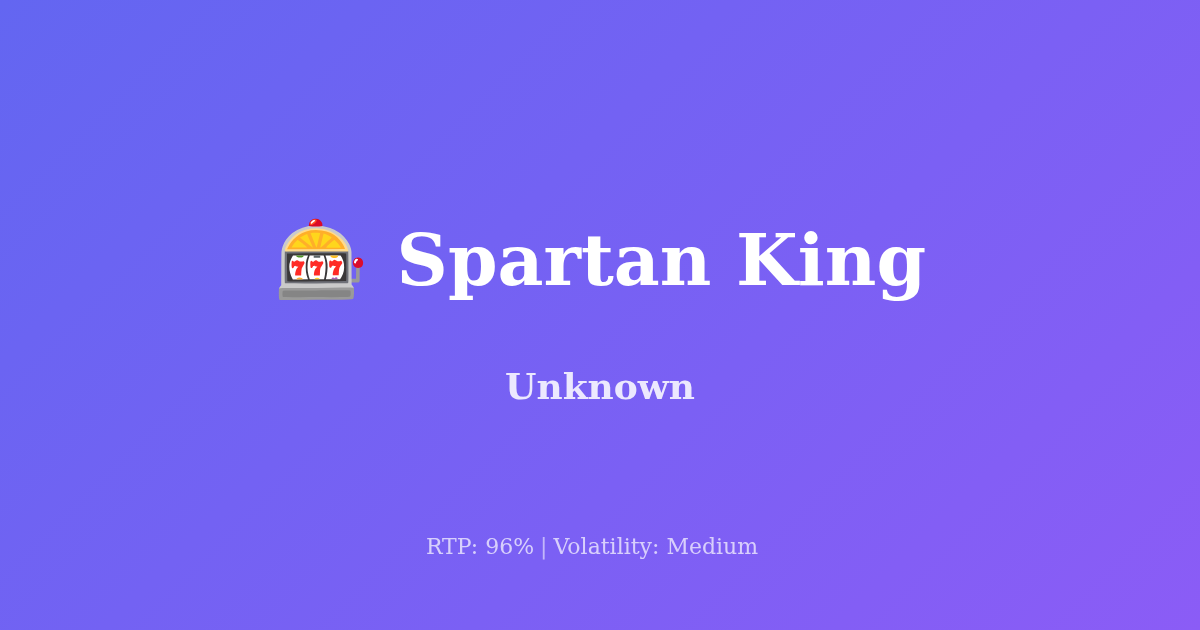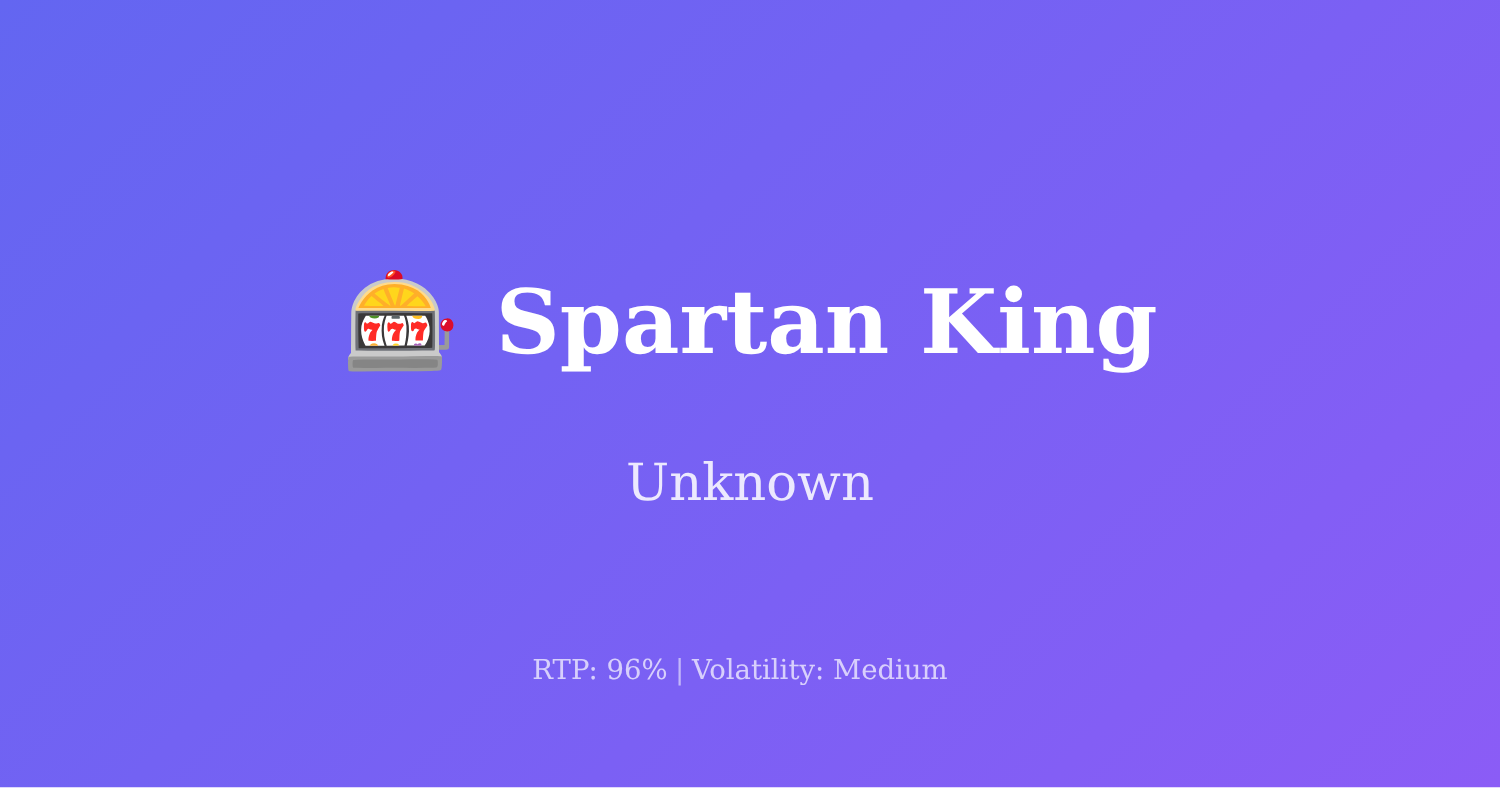--- a/index.html
+++ b/index.html
@@ -56,40 +56,40 @@
     line-height: 1.1;
     color: #ffffff;
     letter-spacing: 0px;
     margin: 0;
     white-space: nowrap;
   }
 
   
   .game-provider {
     font-family: "DejaVu Serif", serif;
-    font-weight: normal;
-    font-size: 41px;
+    font-weight: bold;
+    font-size: 36px;
     line-height: 1.2;
     color: rgba(255, 255, 255, 0.86);
     margin: 0;
     margin-top: 66px;
   }
 
   
   .game-stats {
     position: absolute;
     left: 0;
     right: 16px;
     bottom: 66px;
     font-family: "DejaVu Serif", serif;
     font-weight: normal;
     font-size: 22px;
     line-height: 1.3;
     color: rgba(255, 255, 255, 0.70);
-    margin: 12px;
+    margin: 2px;
     text-align: center;
   }
 
   .stats-sep {
     color: rgba(255, 255, 255, 0.55);
     padding: 0 6px;
   }
 </style>
 </head>
 <body>

